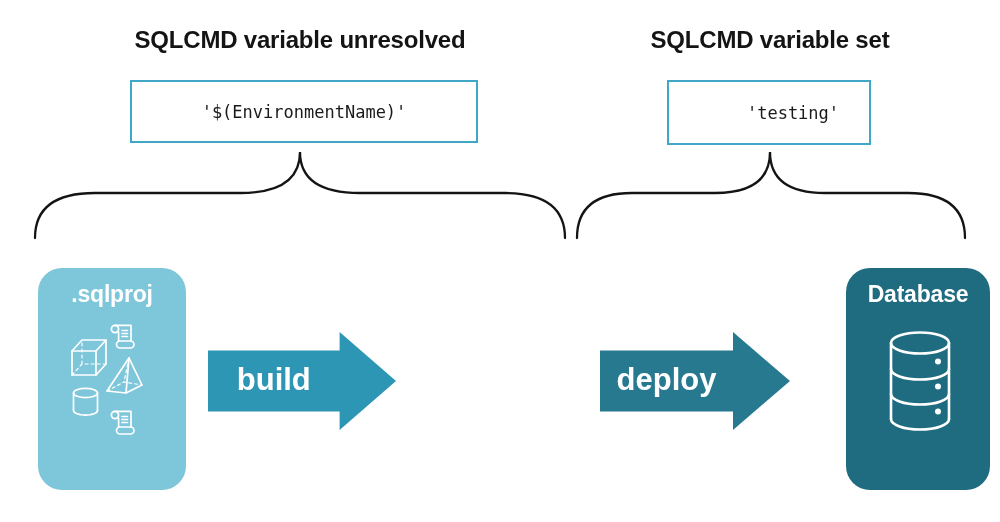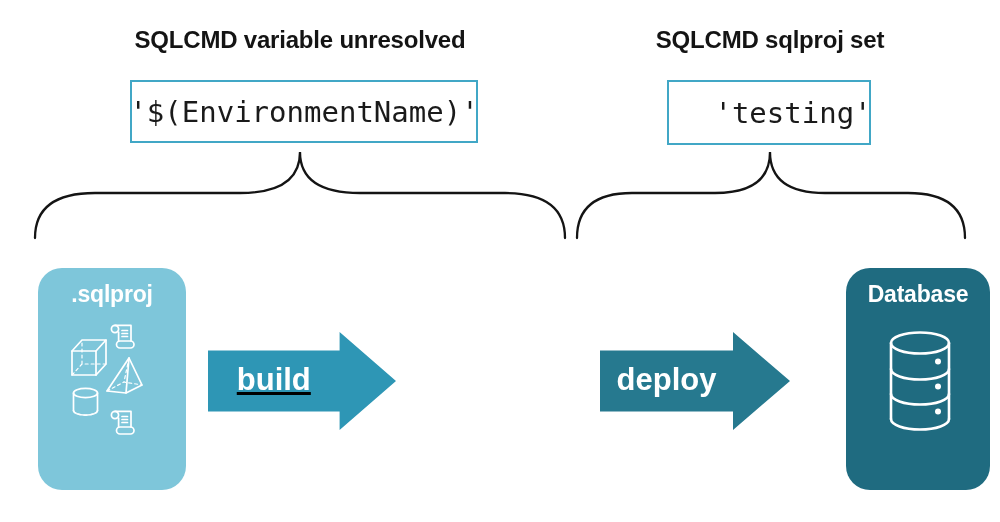--- a/index.html
+++ b/index.html
@@ -14,21 +14,21 @@
   .heading.h1{left:100px;width:400px;}
   .heading.h2{left:568px;width:404px;}
   .codebox{
     position:absolute;top:80px;background:#ffffff;
     border:2.5px solid var(--code-border,#41A7C6);
     display:flex;align-items:center;justify-content:center;box-sizing:border-box;
   }
   .codebox.c1{left:130px;width:348px;height:63px;}
   .codebox.c2{left:667px;width:204px;height:65px;padding-left:48px;}
   .code-text{
-    font-family:"DejaVu Sans Mono", monospace;font-size:29px;color:#1a1a1a;white-space:pre;
+    font-family:"DejaVu Sans Mono", monospace;font-size:17px;color:#1a1a1a;white-space:pre;
   }
   .braces{position:absolute;left:0;top:0;}
   .braces path{fill:none;stroke:var(--brace-stroke,#141414);stroke-width:2.3;stroke-linecap:round;}
   .node{
     position:absolute;top:268px;height:222px;border-radius:24px;box-sizing:border-box;
   }
   .node.sqlproj{left:38px;width:148px;background:var(--sqlproj-bg,#7EC6DA);}
   .node.dacpac{left:428px;width:144px;background:var(--dacpac-bg,#2E96B5);}
   .node.database{left:818px;width:144px;background:var(--database-bg,#1F6B80);margin-left:28px;}
   .node-label{
@@ -37,34 +37,34 @@
   }
   .node-icon{position:absolute;}
   .node-icon svg{display:block;}
   .icon-stroke{fill:none;stroke:var(--text-light,#ffffff);stroke-linecap:round;stroke-linejoin:round;}
   .dash{stroke-dasharray:3 3;}
   .arrow{
     position:absolute;top:332px;height:98px;
     display:flex;align-items:center;
     clip-path:polygon(0% 19%,70% 19%,70% 0%,100% 50%,70% 100%,70% 81%,0% 81%);
   }
-  .arrow.build{left:208px;width:188px;background:var(--build-arrow-bg,#2E96B5);text-decoration:underline;}
+  .arrow.build{left:208px;width:188px;background:var(--build-arrow-bg,#2E96B5);}
   .arrow.deploy{left:600px;width:190px;background:var(--deploy-arrow-bg,#26798F);}
   .arrow-label{
     width:70%;text-align:center;font-size:31px;font-weight:700;
     color:var(--text-light,#ffffff);padding-bottom:2px;
   }
 </style>
 </head>
 <body>
 
 <div class="canvas">
 
   <div class="heading h1">SQLCMD variable unresolved</div>
-  <div class="heading h2">SQLCMD sqlproj set</div>
+  <div class="heading h2">SQLCMD variable set</div>
 
   <div class="codebox c1">
     <span class="code-text">'$(EnvironmentName)'</span>
   </div>
   <div class="codebox c2">
     <span class="code-text">'testing'</span>
   </div>
 
   <svg class="braces" width="1000" height="522" viewBox="0 0 1000 522">
     <path d="M35,238 Q35,193 95,193 L240,193 Q300,193 300,152 Q300,193 360,193 L505,193 Q565,193 565,238"></path>

